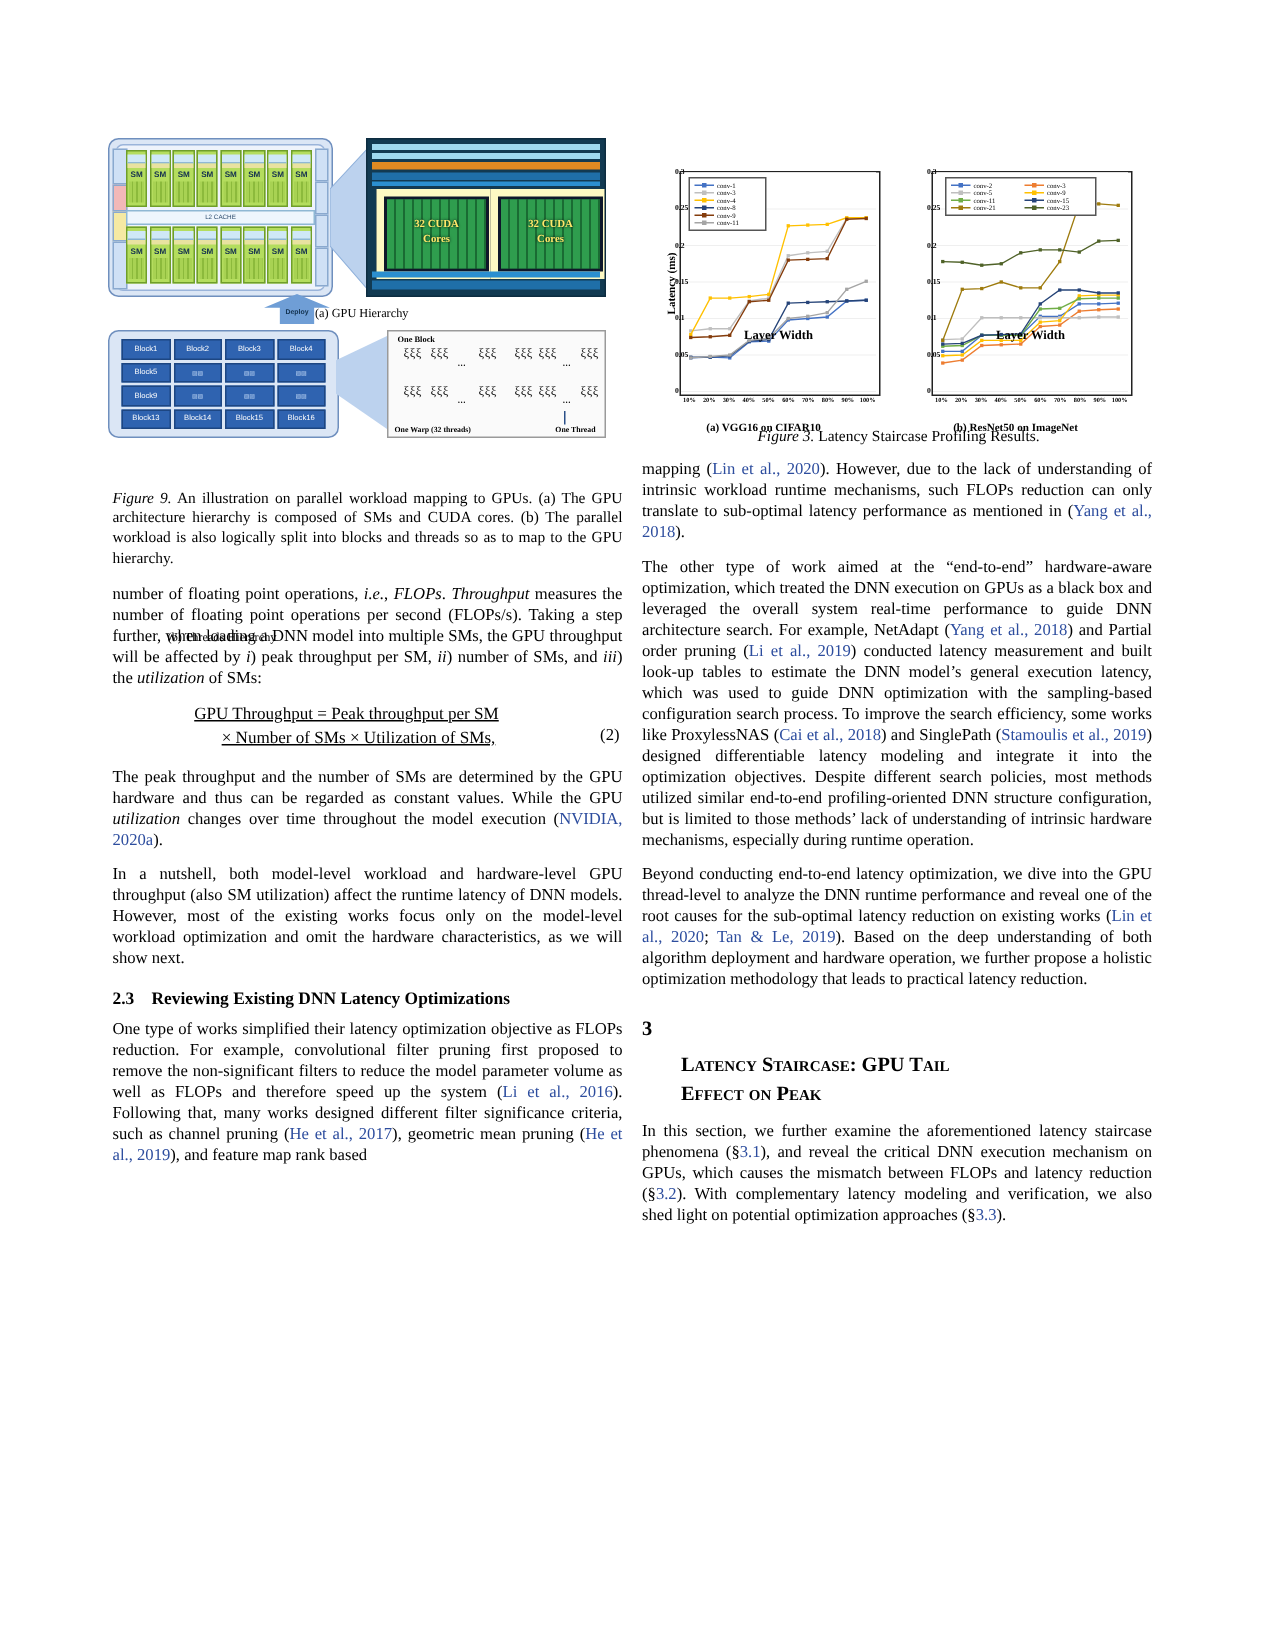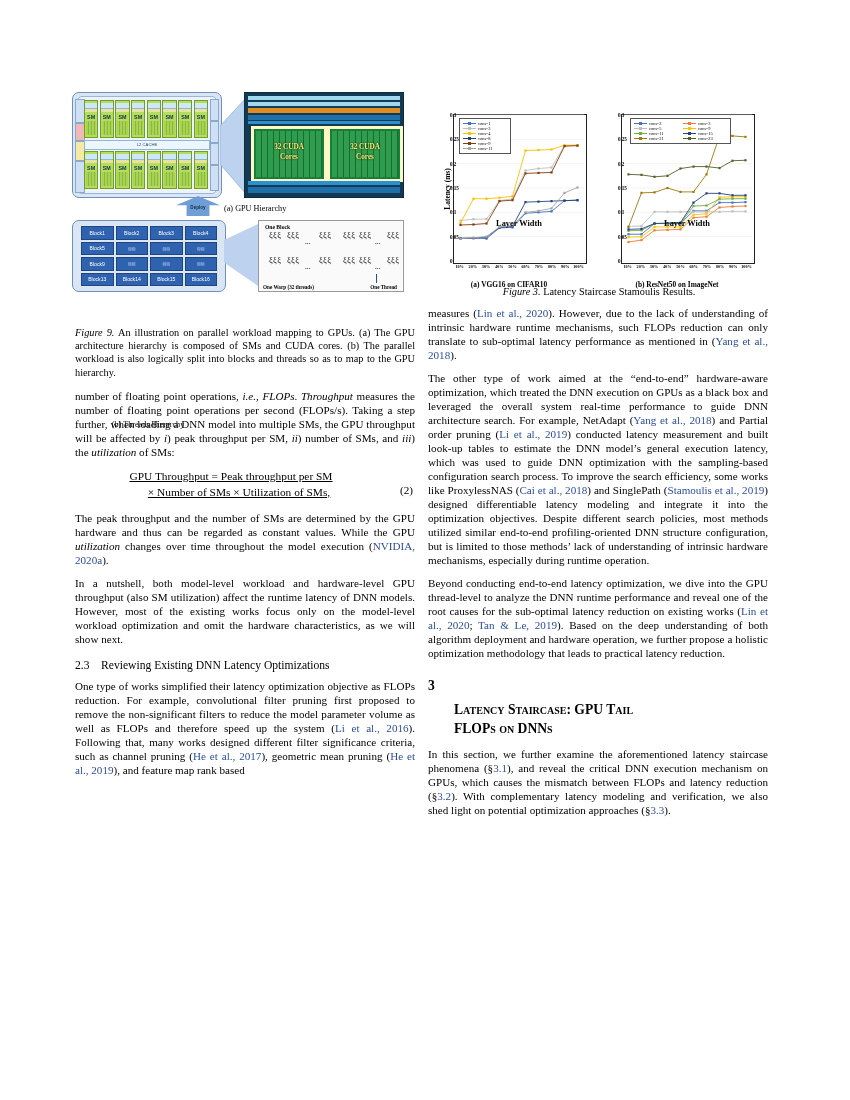--- a/index.html
+++ b/index.html
@@ -21,21 +21,21 @@
   .colR{left:428px;}
 
   p{margin:0 0 9px 0;font-size:11.1px;line-height:14.0px;text-align:justify;
     text-justify:inter-word;hyphens:none;}
   .cite{color:#2d4d9e;}
   i,em{font-style:italic;}
 
   .caption{font-size:10.3px;line-height:13.2px;text-align:justify;margin:0 0 10px 0;}
   .caption .lead{font-style:italic;}
 
-  h2.sec{font-size:11.6px;font-weight:normal;margin:13px 0 7px 0;}
+  h2.sec{font-size:11.6px;font-weight:bold;margin:13px 0 7px 0;}
   h2.sec .num{display:inline-block;min-width:26px;}
   h1.bigsec{font-size:13.6px;font-weight:bold;margin:16px 0 9px 0;line-height:19px;}
   h1.bigsec .num{display:inline-block;width:26px;vertical-align:top;}
   h1.bigsec .txt{display:inline-block;width:290px;}
   .sc{font-variant:small-caps;margin-top:24px;}
 
   
   .eqwrap{position:relative;margin:7px 0 11px 0;font-size:11.4px;text-decoration:underline;}
   .eqbody{text-align:center;line-height:16px;padding-right:28px;}
   .eqline2{padding-left:16px;}
@@ -68,41 +68,41 @@
   .ls4{top:68px;height:30px;background:#cfe0f5;}
   .rstrip{position:absolute;right:2px;width:7px;border:.5px solid #8aa9cf;background:#cfe0f5;}
   .rs1{top:6px;height:20px;} .rs2{top:28px;height:20px;}
   .rs3{top:50px;height:20px;} .rs4{top:72px;height:24px;}
 
   .smzoom{position:absolute;left:172px;top:0;width:158px;height:104px;
       background:#123a52;border:1px solid #0d2c40;overflow:hidden;}
   .smzoom .hdrbar{position:absolute;left:3px;right:3px;height:4px;background:#9fd8ef;}
   .smzoom .orange{position:absolute;left:3px;right:3px;height:5px;background:#e08a22;}
   .smzoom .blue{position:absolute;left:3px;right:3px;height:5px;background:#1f6fa8;}
-  .cudablk{position:absolute;top:33px;height:50px;background:#15803d;
-      border:3px solid #fef9c3;}
+  .cudablk{position:absolute;top:33px;height:50px;background:#0f172a;
+      border:5px solid #fef9c3;}
   .cudablk .cells{position:absolute;left:2px;top:2px;right:2px;bottom:2px;
       background:
         repeating-linear-gradient(90deg,#2f9d4e 0 5px,#1a6b33 5px 6px),
         repeating-linear-gradient(0deg,#2f9d4e 0 5px,#1a6b33 5px 6px);}
   .cudablk .txt{position:absolute;left:0;right:0;top:13px;text-align:center;
       font-size:7.2px;font-weight:bold;color:#ffe96b;line-height:10px;
       font-family:"Liberation Serif",serif;text-shadow:0 0 2px #000;}
   .cudablk.c1{left:6px;width:70px;}
   .cudablk.c2{left:82px;width:70px;}
   .smzoom .foot{position:absolute;left:3px;right:3px;bottom:4px;height:6px;background:#1f6fa8;}
   .smzoom .foot2{position:absolute;left:3px;right:3px;bottom:12px;height:4px;background:#2b8fd0;}
   .connector{position:absolute;left:148px;top:6px;width:26px;height:96px;}
 
   .deploy{position:absolute;left:104px;top:104px;width:44px;height:20px;}
   .deploy .arrow{position:absolute;left:0;top:0;width:44px;height:20px;
       background:#6f9ed6;clip-path:polygon(50% 0,100% 46%,76% 46%,76% 100%,24% 100%,24% 46%,0 46%);}
   .deploy .lbl{position:absolute;left:0;right:0;top:9px;text-align:center;font-size:4.6px;
       color:#12314e;font-family:"Liberation Sans",sans-serif;font-weight:bold;}
-  .f2alabel{position:absolute;left:118px;top:112px;width:200px;font-size:8.2px;padding-left:34px;}
+  .f2alabel{position:absolute;left:104px;top:112px;width:200px;font-size:8.2px;padding-left:34px;}
 
   .f2b{position:absolute;left:0;top:128px;width:330px;height:72px;}
   .blkbox{position:absolute;left:0;top:0;width:152px;height:70px;
       border:1px solid #6f8fbe;border-radius:7px;background:#dbe6f5;}
   .blkgrid{position:absolute;left:8px;top:5px;width:136px;height:60px;
       display:grid;grid-template-columns:repeat(4,1fr);grid-template-rows:repeat(4,1fr);gap:2px;}
   .blk{background:#2f63b0;border:.5px solid #1d4682;color:#fff;font-size:5.1px;
       display:flex;align-items:center;justify-content:center;
       font-family:"Liberation Sans",sans-serif;}
   .blk.dots{background:#2f63b0;color:#b9d2f2;font-size:4px;letter-spacing:0;}
@@ -739,40 +739,40 @@
                   <b style="background:#4f6228"></b>
                 </span>
         <span>conv-23</span>
               </div>
             </div>
           </div>
         <div class="subcap">(b) ResNet50 on ImageNet</div>
       </div>
 
       <p class="fig3cap">
-        <i>Figure 3.</i><span> Latency Staircase Stamoulis Results.</span>
+        <i>Figure 3.</i><span> Latency Staircase Profiling Results.</span>
       </p>
     </div>
 
     <p style="margin-top:24px;">
-      <span>measures (</span><span class="cite">Lin et al., 2020</span><span>). However, due to the lack of understanding of intrinsic hardware runtime mechanisms, such FLOPs reduction can only translate to sub-optimal latency performance as mentioned in (</span><span class="cite">Yang et al., 2018</span><span>).</span>
+      <span>mapping (</span><span class="cite">Lin et al., 2020</span><span>). However, due to the lack of understanding of intrinsic workload runtime mechanisms, such FLOPs reduction can only translate to sub-optimal latency performance as mentioned in (</span><span class="cite">Yang et al., 2018</span><span>).</span>
     </p>
 
     <p>
       <span>The other type of work aimed at the “end-to-end” hardware-aware optimization, which treated the DNN execution on GPUs as a black box and leveraged the overall system real-time performance to guide DNN architecture search.  For example, NetAdapt (</span><span class="cite">Yang et al., 2018</span><span>) and Partial order pruning (</span><span class="cite">Li et al., 2019</span><span>) conducted latency measurement and built look-up tables to estimate the DNN model’s general execution latency, which was used to guide DNN optimization with the sampling-based configuration search process. To improve the search efficiency, some works like ProxylessNAS (</span><span class="cite">Cai et al., 2018</span><span>) and SinglePath (</span><span class="cite">Stamoulis et al., 2019</span><span>) designed differentiable latency modeling and integrate it into the optimization objectives. Despite different search policies, most methods utilized similar end-to-end profiling-oriented DNN structure configuration, but is limited to those methods’ lack of understanding of intrinsic hardware mechanisms, especially during runtime operation.</span>
     </p>
 
     <p>
       <span>Beyond conducting end-to-end latency optimization, we dive into the GPU thread-level to analyze the DNN runtime performance and reveal one of the root causes for the sub-optimal latency reduction on existing works (</span><span class="cite">Lin et al., 2020</span><span>; </span><span class="cite">Tan &amp; Le, 2019</span><span>). Based on the deep understanding of both algorithm deployment and hardware operation, we further propose a holistic optimization methodology that leads to practical latency reduction.</span>
     </p>
 
     <h1 class="bigsec">
       <span class="num">3</span><span class="txt sc">
         <span>Latency Staircase: GPU Tail</span><br>
-        <span>FLOPs on DNNs</span>
+        <span>Effect on Peak</span>
       </span>
     </h1>
 
     <p>
       <span>In this section, we further examine the aforementioned latency staircase phenomena (§</span><span class="cite">3.1</span><span>), and reveal the critical DNN execution mechanism on GPUs, which causes the mismatch between FLOPs and latency reduction (§</span><span class="cite">3.2</span><span>). With complementary latency modeling and verification, we also shed light on potential optimization approaches (§</span><span class="cite">3.3</span><span>).</span>
     </p>
   </div>
 </div>
 
 </body></html>

